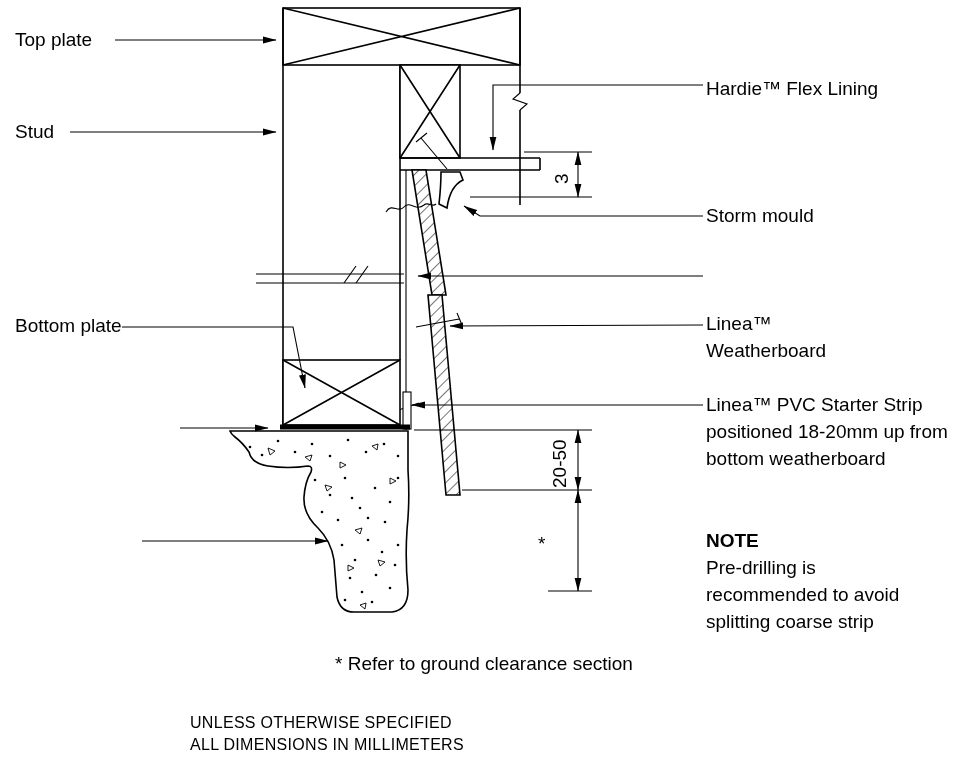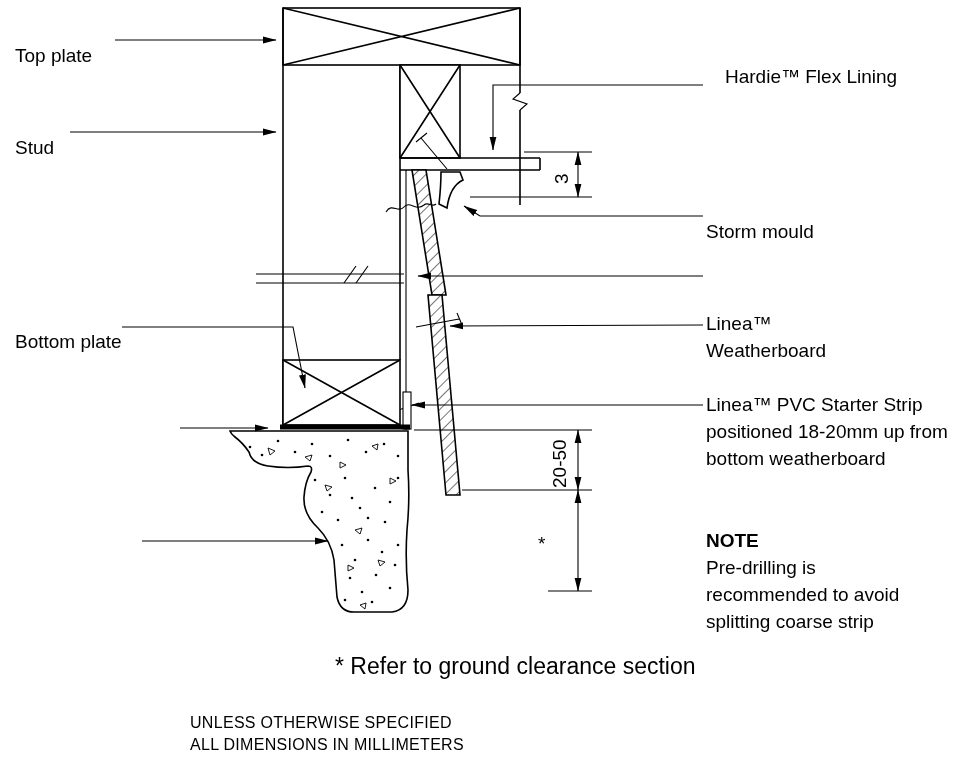--- a/index.html
+++ b/index.html
@@ -1,22 +1,22 @@
 <!DOCTYPE html>
 <html><head>
 <meta charset="utf-8">
 <style>
   html,body{margin:0;padding:0;background:#fff;}
   .canvas{position:relative;width:980px;height:768px;background:#fff;overflow:hidden;
           font-family:"Liberation Sans", sans-serif;color:#000;}
   .canvas svg{position:absolute;left:0;top:0;}
   .lbl{position:absolute;font-size:19px;line-height:1.42;white-space:normal;}
-  .lbl.nowrap{white-space:nowrap;margin-top:16px;}
+  .lbl.nowrap{white-space:nowrap;}
   .note-title{font-weight:bold;}
-  .footnote{position:absolute;font-size:23px;white-space:nowrap;}
+  .footnote{position:absolute;font-size:19px;white-space:nowrap;}
   .units{position:absolute;font-size:16px;line-height:1.4;letter-spacing:0.3px;white-space:nowrap;}
   
   .ln{stroke:#000;stroke-width:1.6;fill:none;}
   .thin{stroke:#000;stroke-width:1.1;fill:none;}
   .thick{stroke:#000;stroke-width:5;fill:none;}
   .wf{fill:#fff;}
   .dimtext{font-family:"Liberation Sans", sans-serif;font-size:19px;fill:#000;}
 </style>
 </head>
 <body>
@@ -199,21 +199,21 @@
       <path class="thin" d="M578,490 L578,591" marker-start="url(#arr)" marker-end="url(#arr)"></path>
       <text class="dimtext" transform="translate(566,488) rotate(-90)">20-50</text>
       <text class="dimtext" x="538" y="550" font-size="26">*</text>
     </g>
   </svg>
 
   <div class="lbl nowrap" style="left:15px;top:27px;">Top plate</div>
   <div class="lbl nowrap" style="left:15px;top:119px;">Stud</div>
   <div class="lbl nowrap" style="left:15px;top:313px;">Bottom plate</div>
 
-  <div class="lbl" style="left:706px;top:64px;width:175px;margin-left:19px;">Hardie™ Flex Lining</div>
+  <div class="lbl" style="left:706px;top:76px;width:175px;">Hardie™ Flex Lining</div>
   <div class="lbl nowrap" style="left:706px;top:203px;">Storm mould</div>
   <div class="lbl" style="left:706px;top:311px;width:165px;">Linea™ Weatherboard</div>
   <div class="lbl" style="left:706px;top:392px;width:262px;">Linea™ PVC Starter Strip positioned 18-20mm up from bottom weatherboard</div>
 
   <div class="lbl" style="left:706px;top:528px;width:232px;">
     <div class="note-title">NOTE</div>
     <div>Pre-drilling is recommended to avoid splitting coarse strip</div>
   </div>
 
   <div class="footnote" style="left:335px;top:653px;">* Refer to ground clearance section</div>

